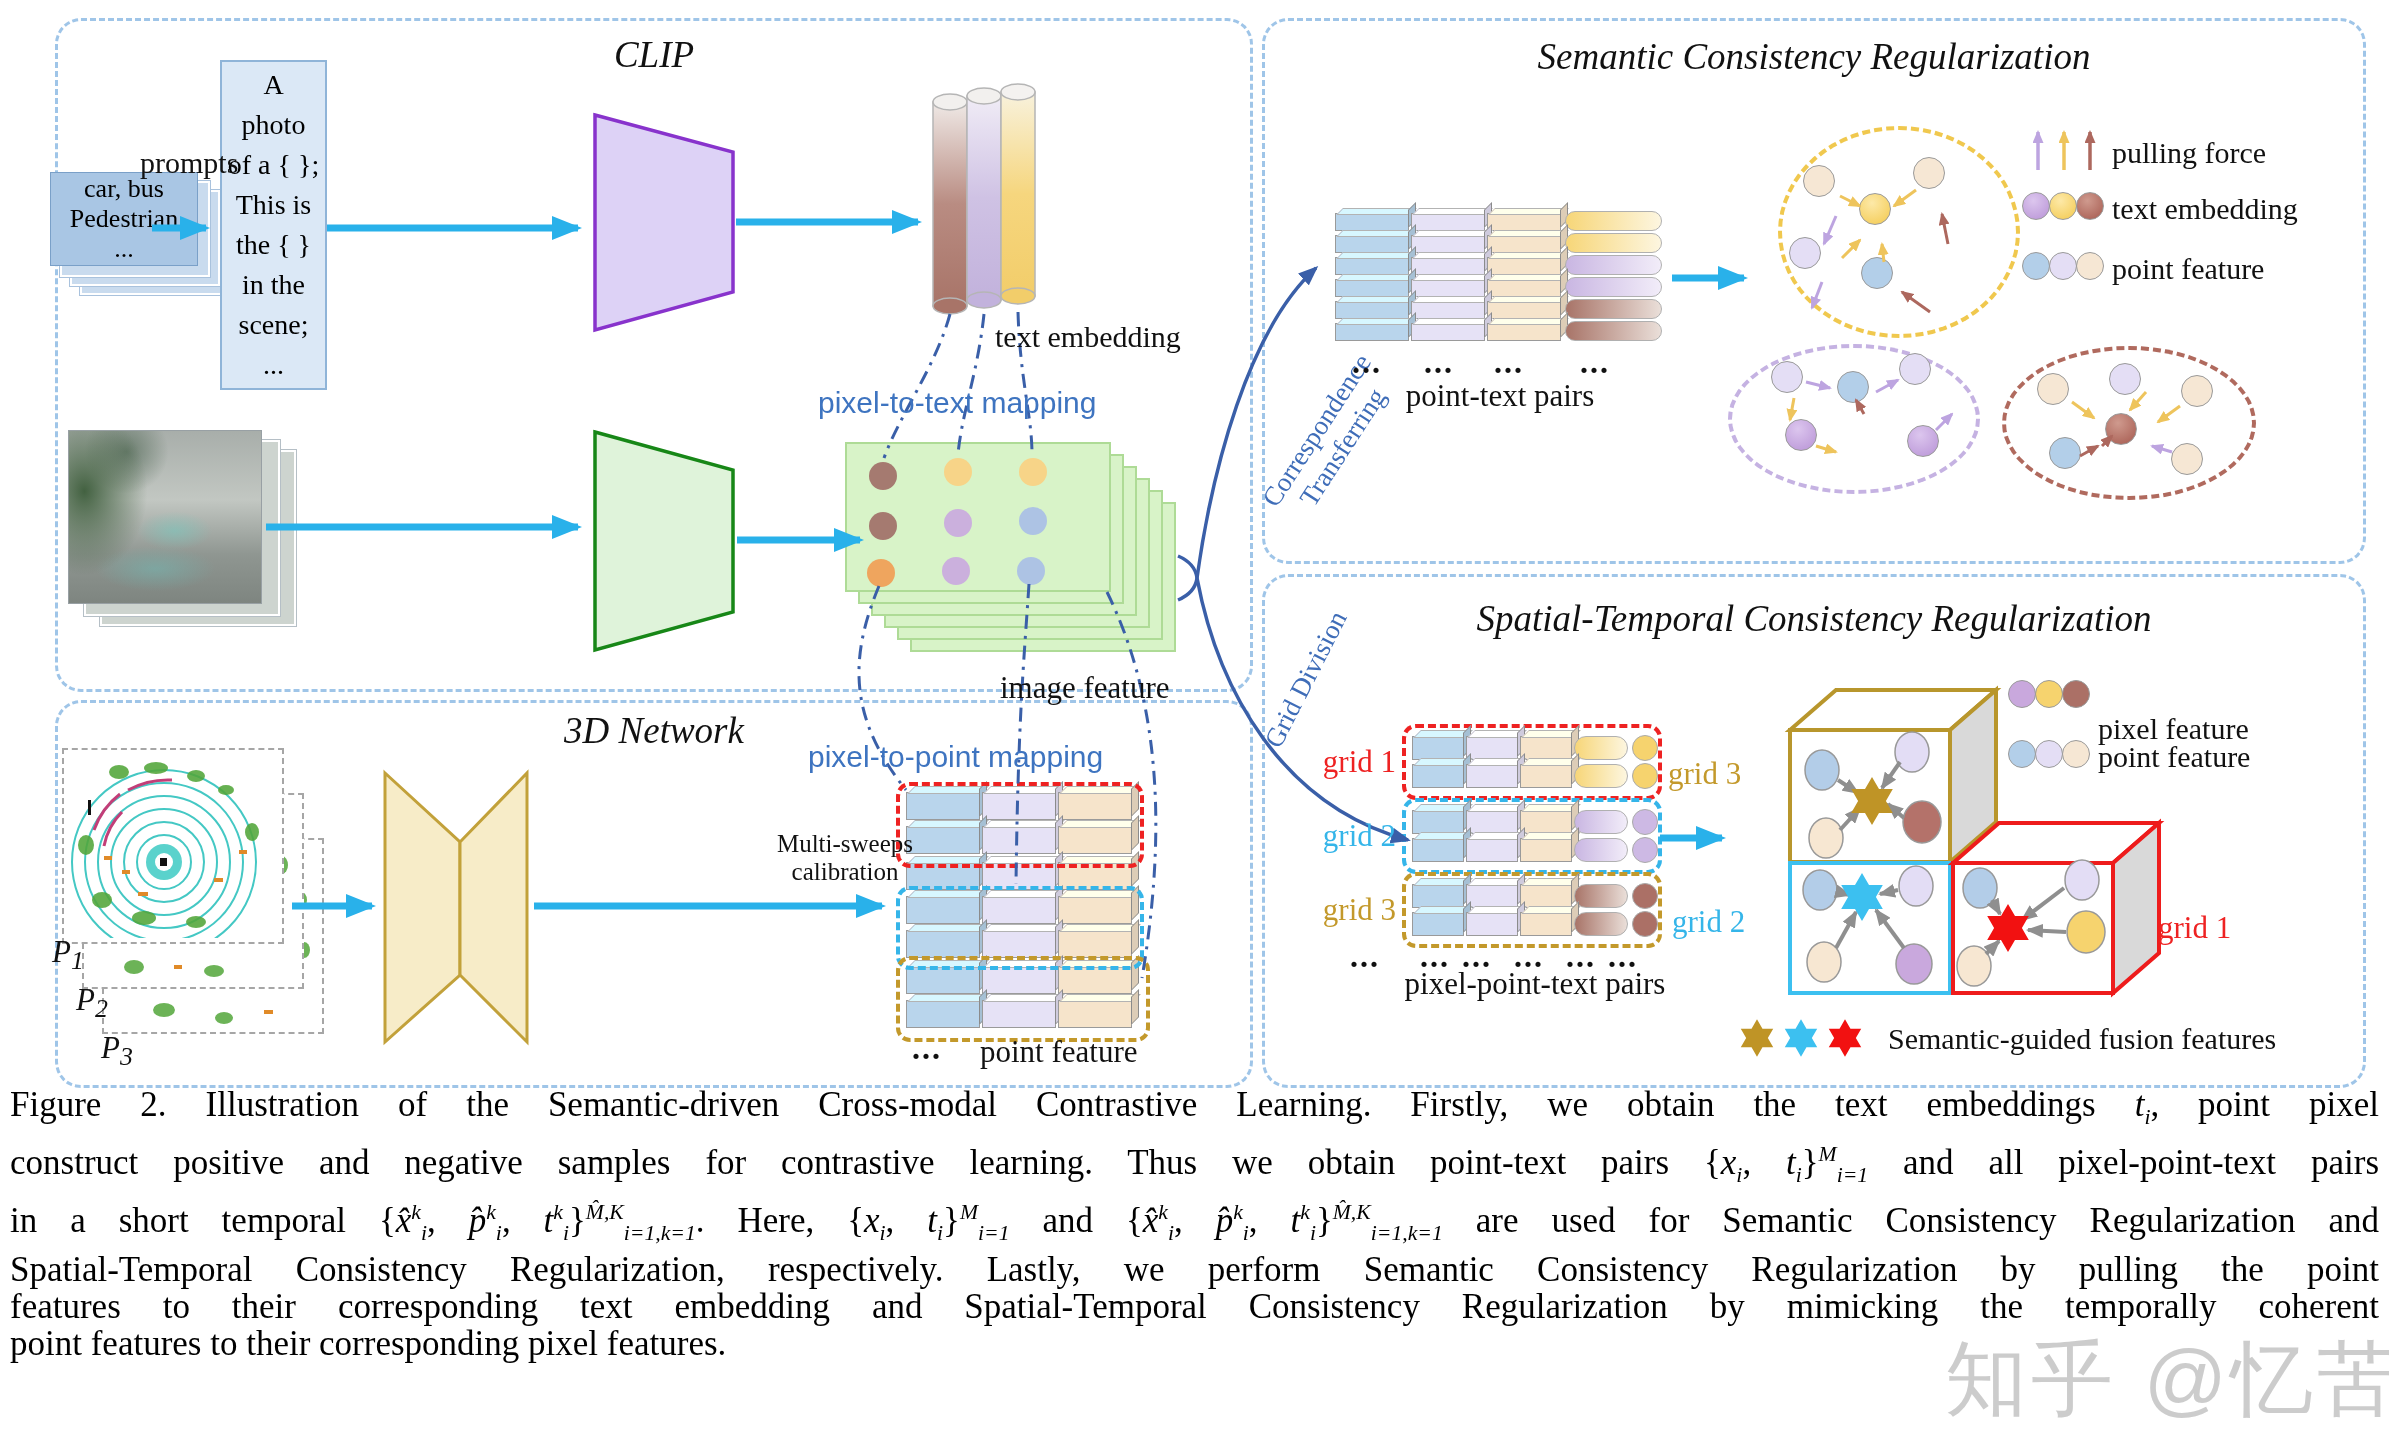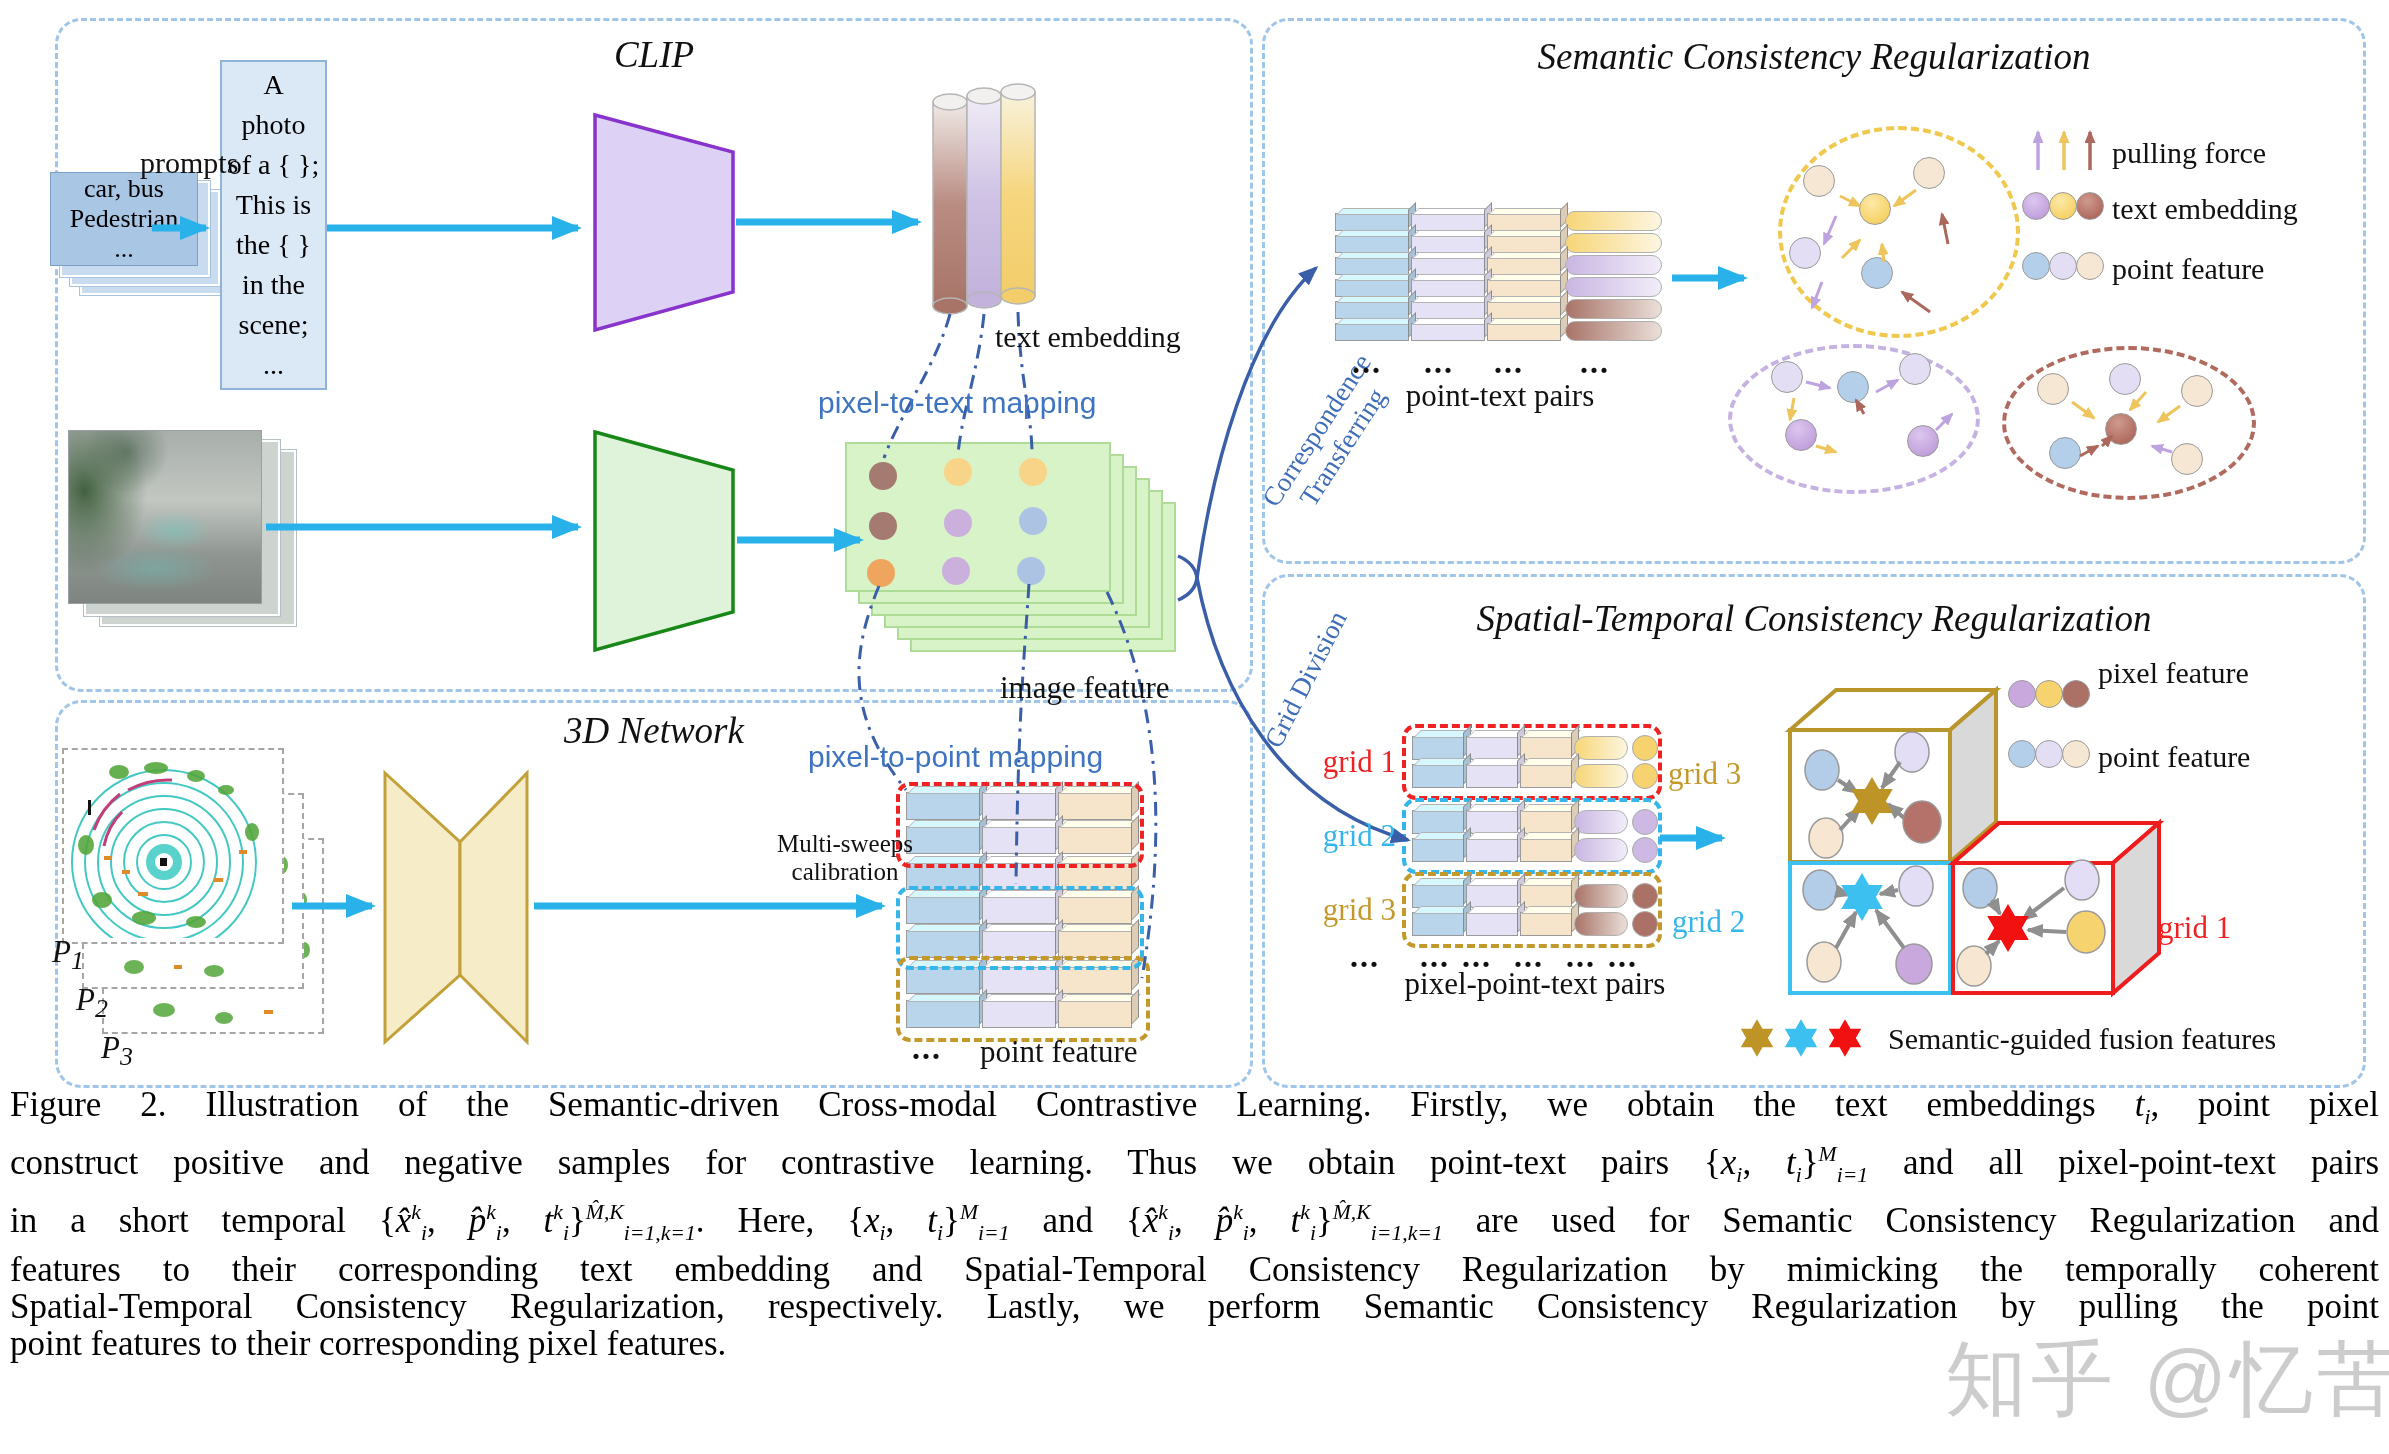--- a/index.html
+++ b/index.html
@@ -414,21 +414,21 @@
   <div class="lbl dots" style="left:1608px;top:938px">...</div>
   <div class="lbl serif31" style="left:1390px;top:966px;width:290px;text-align:center">pixel-point-text pairs</div>
 
   <div class="lbl serif31" style="left:1668px;top:756px;color:#c3992b">grid 3</div>
   <div class="lbl serif31" style="left:1672px;top:904px;color:#35b5e9">grid 2</div>
   <div class="lbl serif31" style="left:2158px;top:910px;color:#ee2222">grid 1</div>
 
   <div class="legdot" style="left:2008px;top:680px;background:#c9a8dd"></div>
   <div class="legdot" style="left:2035px;top:680px;background:#f6d36e"></div>
   <div class="legdot" style="left:2062px;top:680px;background:#ab7066"></div>
-  <div class="lbl serif30" style="left:2098px;top:656px">pixel feature</div>
+  <div class="lbl serif30" style="left:2098px;top:712px">pixel feature</div>
   <div class="legdot" style="left:2008px;top:740px;background:#b3cfe9"></div>
   <div class="legdot" style="left:2035px;top:740px;background:#e4def5"></div>
   <div class="legdot" style="left:2062px;top:740px;background:#f6e7d4"></div>
   <div class="lbl serif30" style="left:2098px;top:740px">point feature</div>
   <div class="lbl serif30" style="left:1888px;top:1022px">Semantic-guided fusion features</div>
 
   <svg id="dsvg" width="2389" height="1454">
     <defs>
       <marker id="m-cyan" markerUnits="userSpaceOnUse" markerWidth="30" markerHeight="24" refX="26" refY="12" orient="auto">
           <path d="M0,0 L30,12 L0,24 Z" fill="#29b1ea"></path>
@@ -597,19 +597,19 @@
       <use href="#star6" transform="translate(1757,1038) scale(0.78)" fill="#bf9426"></use>
       <use href="#star6" transform="translate(1801,1038) scale(0.78)" fill="#3cc0f0"></use>
       <use href="#star6" transform="translate(1845,1038) scale(0.78)" fill="#f21111"></use>
     </g>
   </svg>
 
   <div id="caption">
     <div class="cline"><span>Figure 2. Illustration of the Semantic-driven Cross-modal Contrastive Learning.  Firstly, we obtain the text embeddings </span><span class="it">t</span><sub>i</sub><span>, point pixel</span></div>
     <div class="cline"><span>construct positive and negative samples for contrastive learning.  Thus we obtain point-text pairs {</span><span class="it">x</span><sub>i</sub><span>, </span><span class="it">t</span><sub>i</sub><span>}</span><sup>M</sup><sub>i=1</sub><span> and all pixel-point-text pairs</span></div>
     <div class="cline"><span>in a short temporal {</span><span class="it">x̂</span><sup>k</sup><sub>i</sub><span>, </span><span class="it">p̂</span><sup>k</sup><sub>i</sub><span>, </span><span class="it">t</span><sup>k</sup><sub>i</sub><span>}</span><sup>M̂,K</sup><sub>i=1,k=1</sub><span>.  Here, {</span><span class="it">x</span><sub>i</sub><span>, </span><span class="it">t</span><sub>i</sub><span>}</span><sup>M</sup><sub>i=1</sub><span> and {</span><span class="it">x̂</span><sup>k</sup><sub>i</sub><span>, </span><span class="it">p̂</span><sup>k</sup><sub>i</sub><span>, </span><span class="it">t</span><sup>k</sup><sub>i</sub><span>}</span><sup>M̂,K</sup><sub>i=1,k=1</sub><span> are used for Semantic Consistency Regularization and</span></div>
+    <div class="cline"><span>Spatial-Temporal Consistency Regularization, respectively.  Lastly, we perform Semantic Consistency Regularization by pulling the point</span></div>
     <div class="cline"><span>features to their corresponding text embedding and Spatial-Temporal Consistency Regularization by mimicking the temporally coherent</span></div>
-    <div class="cline"><span>Spatial-Temporal Consistency Regularization, respectively.  Lastly, we perform Semantic Consistency Regularization by pulling the point</span></div>
     <div class="cline last"><span>point features to their corresponding pixel features.</span></div>
   </div>
 
   <div id="watermark" style="left:1945px;top:1325px">知乎 @忆苦</div>
 </div>
 
 </body></html>

